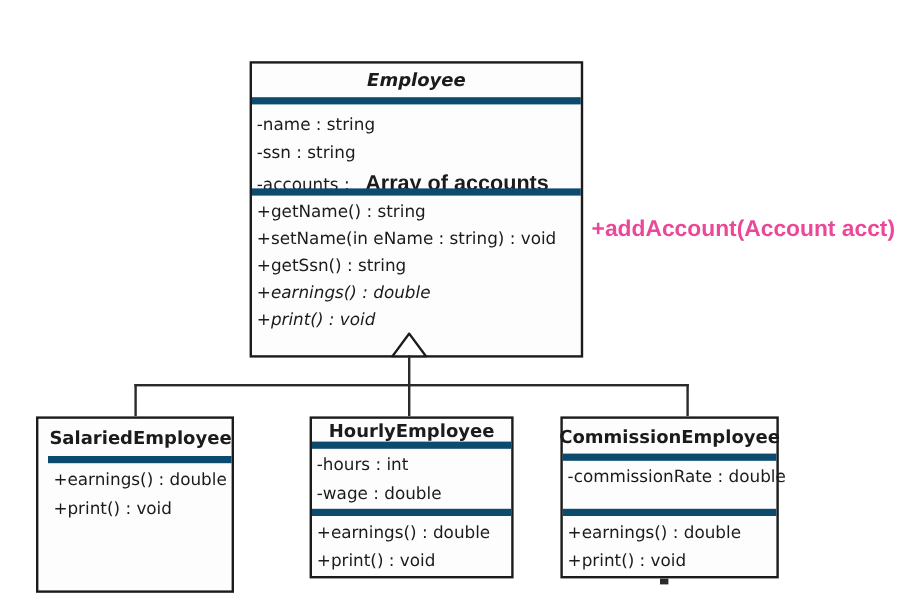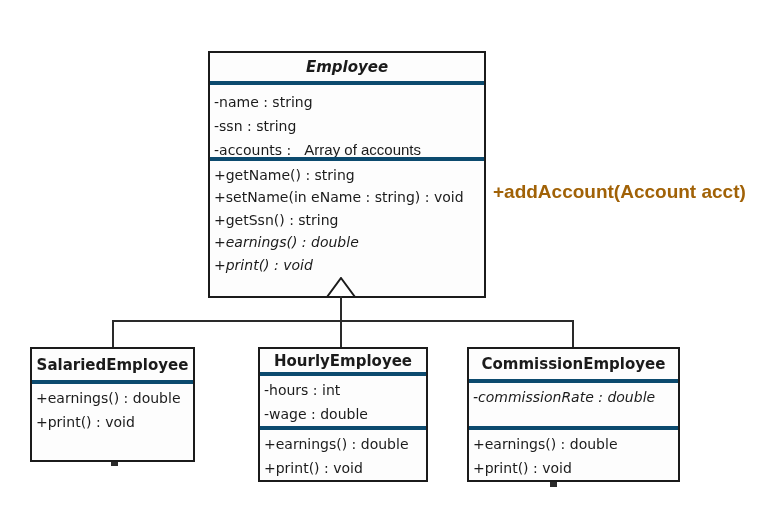--- a/index.html
+++ b/index.html
@@ -10,31 +10,31 @@
   .uml-class{
     position:absolute;box-sizing:border-box;background:#fdfdfd;
     border:2px solid #1b1b1b;display:flex;flex-direction:column;
   }
   .uml-title{
     box-sizing:border-box;display:flex;align-items:center;justify-content:center;
     font-weight:bold;font-size:15px;white-space:nowrap;
   }
   .uml-title.italic{font-style:italic;}
   .compartment{
-    box-sizing:border-box;border-top:4px solid #0c4a6e;
+    box-sizing:border-box;border-top:6px solid #0c4a6e;
     padding:2px 4px 0 4px;overflow:visible;
   }
   .member{white-space:nowrap;font-size:14px;line-height:24px;}
   .emp-member{white-space:nowrap;font-size:14px;line-height:22.4px;}
   .italic{font-style:italic;}
   .note-font{font-family:"Liberation Sans",sans-serif;}
-  .accounts-note{font-size:15px;margin-left:13px;font-weight:normal;}
+  .accounts-note{font-size:18px;margin-left:13px;font-weight:bold;}
   .annotation{
     position:absolute;font-family:"Liberation Sans",sans-serif;
-    font-weight:bold;font-size:19px;white-space:nowrap;color:#a16207;
+    font-weight:bold;font-size:19px;white-space:nowrap;color:#ec4899;
   }
   .line{position:absolute;background:#2a2a2a;}
   .line.h{height:2px;}
   .line.v{width:2px;}
   .tri{position:absolute;}
 </style>
 </head>
 <body>
 
 <div id="canvas">
@@ -60,43 +60,43 @@
   <svg class="tri" style="left:326px;top:277px;" width="30" height="21">
     <polygon points="15,1 29,20 1,20" fill="#ffffff" stroke="#1b1b1b" stroke-width="2"></polygon>
   </svg>
   <div class="line v" style="left:340px;top:296px;height:51px;"></div>
   <div class="line h" style="left:112px;top:320px;width:462px;"></div>
   <div class="line v" style="left:112px;top:320px;height:27px;"></div>
   <div class="line v" style="left:572px;top:320px;height:27px;"></div>
   <div class="line" style="left:111px;top:461px;width:7px;height:5px;"></div>
   <div class="line" style="left:550px;top:482px;width:7px;height:5px;"></div>
 
-  <div class="uml-class" style="left:30px;top:347px;width:165px;height:115px;">
+  <div class="uml-class" style="left:30px;top:347px;width:165px;height:147px;align-items:flex-end;">
     <div class="uml-title" style="height:31px;">SalariedEmployee</div>
     <div class="compartment" style="flex:1;">
       <div class="member">+earnings() : double</div>
       <div class="member">+print() : void</div>
     </div>
   </div>
 
   <div class="uml-class" style="left:258px;top:347px;width:170px;height:135px;">
     <div class="uml-title" style="height:33px;border-radius:11px;">HourlyEmployee</div>
     <div class="compartment" style="height:66px;">
       <div class="member">-hours : int</div>
       <div class="member">-wage : double</div>
     </div>
     <div class="compartment" style="flex:1;">
       <div class="member">+earnings() : double</div>
       <div class="member">+print() : void</div>
     </div>
   </div>
 
-  <div class="uml-class" style="left:467px;top:347px;width:213px;height:135px;">
+  <div class="uml-class" style="left:467px;top:347px;width:182px;height:135px;">
     <div class="uml-title" style="height:33px;">CommissionEmployee</div>
-    <div class="compartment" style="height:50px;font-style:italic;">
+    <div class="compartment" style="height:50px;">
       <div class="member">-commissionRate : double</div>
     </div>
     <div class="compartment" style="flex:1;">
       <div class="member">+earnings() : double</div>
       <div class="member">+print() : void</div>
     </div>
   </div>
 
 </div>
 

